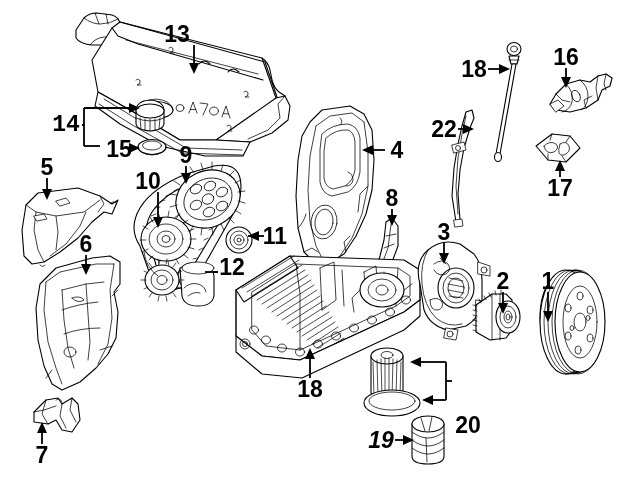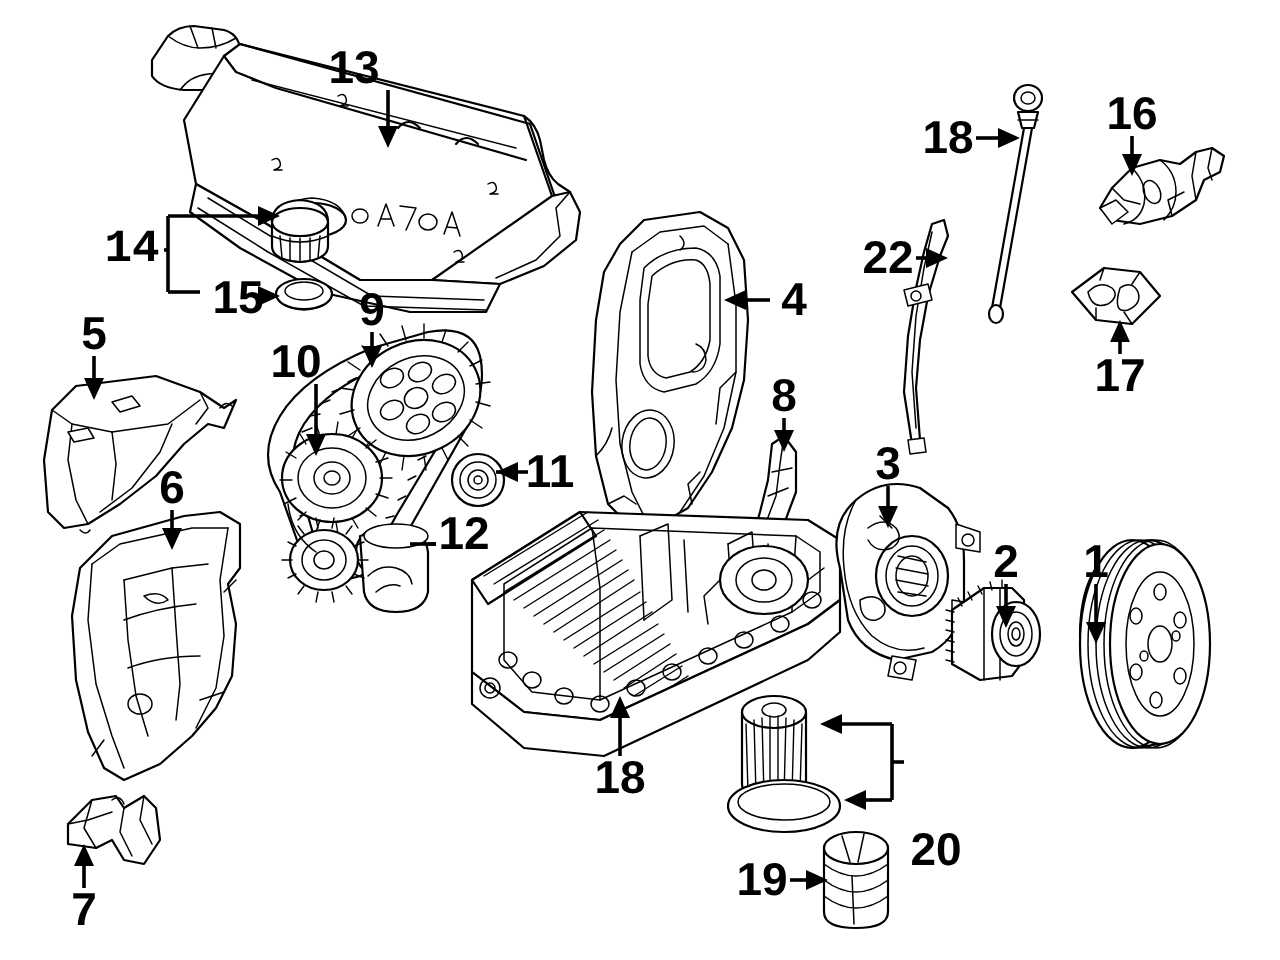--- a/index.html
+++ b/index.html
@@ -517,18 +517,18 @@
   <div class="callout-label" style="left:186px; top:155px;">9</div>
   <div class="callout-label" style="left:148px; top:181px;">10</div>
   <div class="callout-label" style="left:261px; top:236px;margin-left:14px;">11</div>
   <div class="callout-label" style="left:232px; top:267px;">12</div>
   <div class="callout-label" style="left:177px; top:34px;">13</div>
   <div class="callout-label" style="left:66px;  top:125px;font-family:Liberation Mono, monospace;">14</div>
   <div class="callout-label" style="left:119px; top:149px;">15</div>
   <div class="callout-label" style="left:566px; top:57px;">16</div>
   <div class="callout-label" style="left:560px; top:188px;">17</div>
   <div class="callout-label" style="left:310px; top:389px;">18</div>
-  <div class="callout-label" style="left:381px; top:440px;">19</div>
+  <div class="callout-label" style="left:381px; top:440px;font-style:italic;">19</div>
   <div class="callout-label" style="left:468px; top:381px;margin-top:44px;">20</div>
   <div class="callout-label" style="left:474px; top:69px;">18</div>
   <div class="callout-label" style="left:444px; top:129px;">22</div>
 
 </div>
 
 </body></html>

